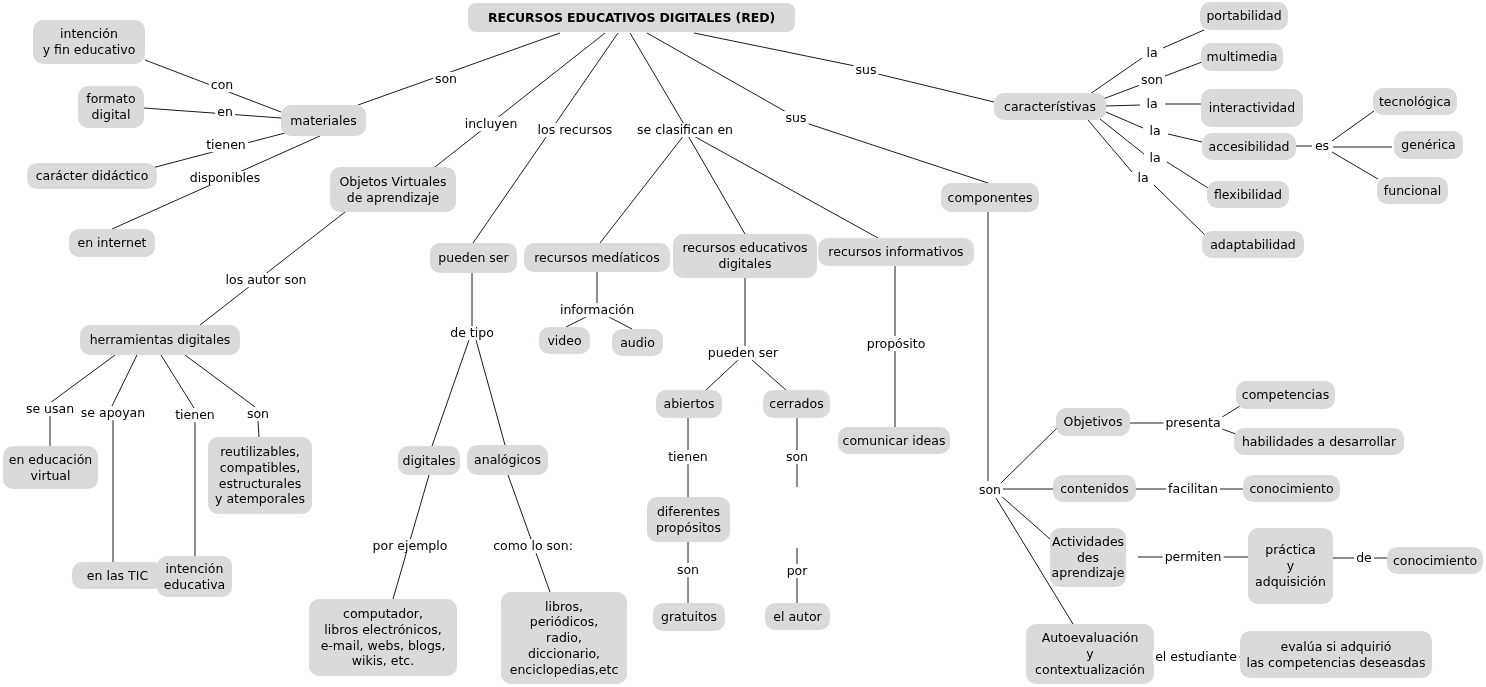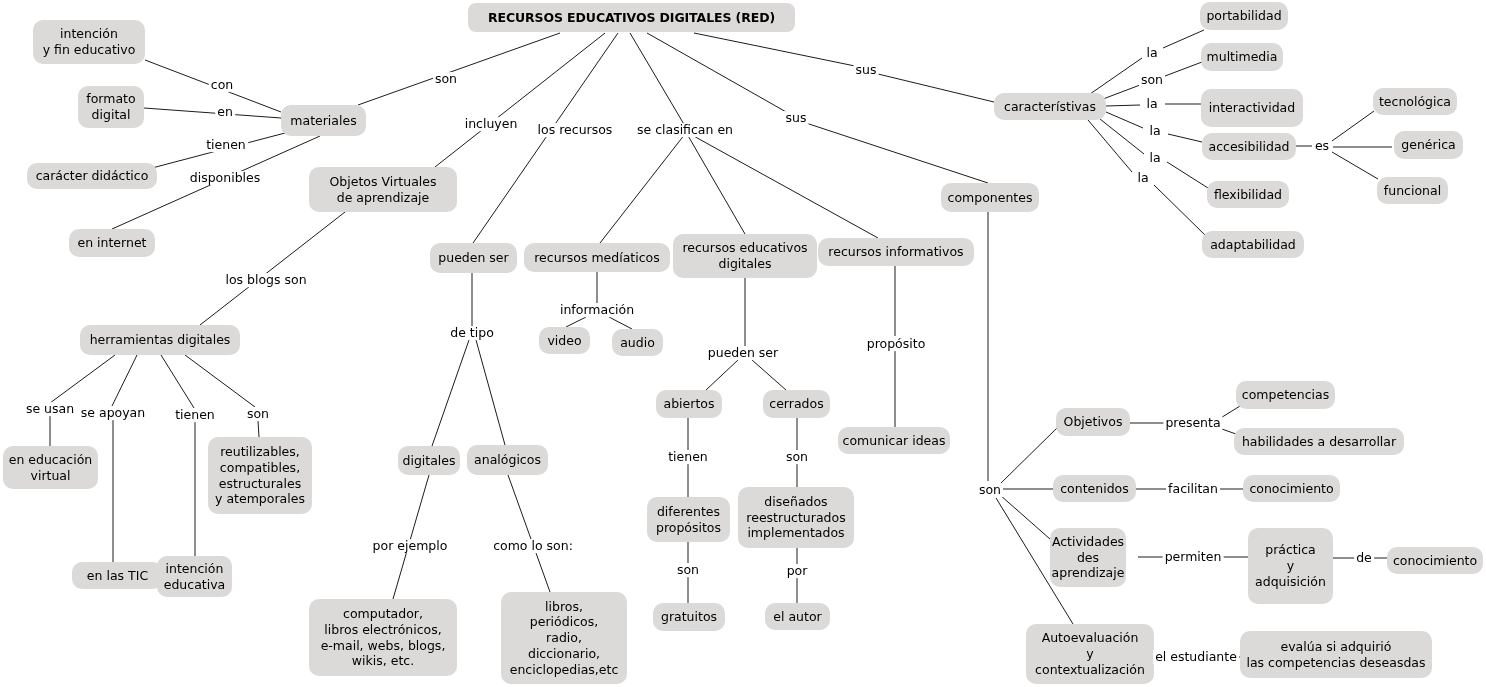--- a/index.html
+++ b/index.html
@@ -101,21 +101,21 @@
 
   <div class="node title" style="left:468px;top:3px;width:327px;height:29px">RECURSOS EDUCATIVOS DIGITALES (RED)</div>
 
   <div class="node" style="left:33px;top:20px;width:112px;height:44px">intención
 y fin educativo</div>
   <div class="node" style="left:78px;top:86px;width:66px;height:42px">formato
 digital</div>
   <div class="node" style="left:27px;top:163px;width:130px;height:26px">carácter didáctico</div>
   <div class="node" style="left:69px;top:229px;width:86px;height:28px">en internet</div>
   <div class="node" style="left:281px;top:105px;width:85px;height:31px">materiales</div>
-  <div class="node" style="left:309px;top:167px;width:148px;height:45px">Objetos Virtuales
+  <div class="node" style="left:330px;top:167px;width:126px;height:45px">Objetos Virtuales
 de aprendizaje</div>
   <div class="node" style="left:80px;top:325px;width:160px;height:30px">herramientas digitales</div>
   <div class="node" style="left:3px;top:446px;width:95px;height:43px">en educación
 virtual</div>
   <div class="node" style="left:72px;top:562px;width:91px;height:27px">en las TIC</div>
   <div class="node" style="left:157px;top:556px;width:75px;height:41px">intención
 educativa</div>
   <div class="node" style="left:208px;top:437px;width:104px;height:77px">reutilizables,
 compatibles,
 estructurales
@@ -135,23 +135,20 @@
   <div class="node" style="left:524px;top:243px;width:146px;height:29px">recursos medíaticos</div>
   <div class="node" style="left:539px;top:327px;width:51px;height:27px">video</div>
   <div class="node" style="left:612px;top:329px;width:51px;height:27px">audio</div>
   <div class="node" style="left:673px;top:234px;width:144px;height:44px">recursos educativos
 digitales</div>
   <div class="node" style="left:656px;top:390px;width:66px;height:28px">abiertos</div>
   <div class="node" style="left:763px;top:390px;width:67px;height:28px">cerrados</div>
   <div class="node" style="left:647px;top:497px;width:83px;height:45px">diferentes
 propósitos</div>
   <div class="node" style="left:653px;top:603px;width:72px;height:28px">gratuitos</div>
-  <div class="node" style="left:738px;top:487px;width:116px;height:61px">diseñados
-reestructurados
-implementados</div>
   <div class="node" style="left:765px;top:603px;width:65px;height:27px">el autor</div>
   <div class="node" style="left:818px;top:238px;width:156px;height:28px">recursos informativos</div>
   <div class="node" style="left:838px;top:427px;width:112px;height:27px">comunicar ideas</div>
   <div class="node" style="left:941px;top:183px;width:98px;height:29px">componentes</div>
   <div class="node" style="left:994px;top:93px;width:112px;height:27px">característivas</div>
   <div class="node" style="left:1200px;top:2px;width:88px;height:28px">portabilidad</div>
   <div class="node" style="left:1201px;top:43px;width:82px;height:28px">multimedia</div>
   <div class="node" style="left:1201px;top:89px;width:102px;height:38px">interactividad</div>
   <div class="node" style="left:1202px;top:133px;width:94px;height:27px">accesibilidad</div>
   <div class="node" style="left:1207px;top:181px;width:82px;height:27px">flexibilidad</div>
@@ -180,21 +177,21 @@
   <span class="lbl" style="left:222px;top:85px">con</span>
   <span class="lbl" style="left:225px;top:112px">en</span>
   <span class="lbl" style="left:226px;top:145px">tienen</span>
   <span class="lbl" style="left:225px;top:178px">disponibles</span>
   <span class="lbl" style="left:446px;top:79px">son</span>
   <span class="lbl" style="left:491px;top:124px">incluyen</span>
   <span class="lbl" style="left:575px;top:130px">los recursos</span>
   <span class="lbl" style="left:685px;top:130px">se clasifican en</span>
   <span class="lbl" style="left:866px;top:70px">sus</span>
   <span class="lbl" style="left:796px;top:118px">sus</span>
-  <span class="lbl" style="left:266px;top:280px">los blogs son</span>
+  <span class="lbl" style="left:266px;top:280px">los autor son</span>
   <span class="lbl" style="left:50px;top:409px">se usan</span>
   <span class="lbl" style="left:113px;top:413px">se apoyan</span>
   <span class="lbl" style="left:195px;top:415px">tienen</span>
   <span class="lbl" style="left:258px;top:414px">son</span>
   <span class="lbl" style="left:472px;top:333px">de tipo</span>
   <span class="lbl" style="left:410px;top:546px">por ejemplo</span>
   <span class="lbl" style="left:533px;top:546px">como lo son:</span>
   <span class="lbl" style="left:597px;top:310px">información</span>
   <span class="lbl" style="left:743px;top:353px">pueden ser</span>
   <span class="lbl" style="left:688px;top:457px">tienen</span>

